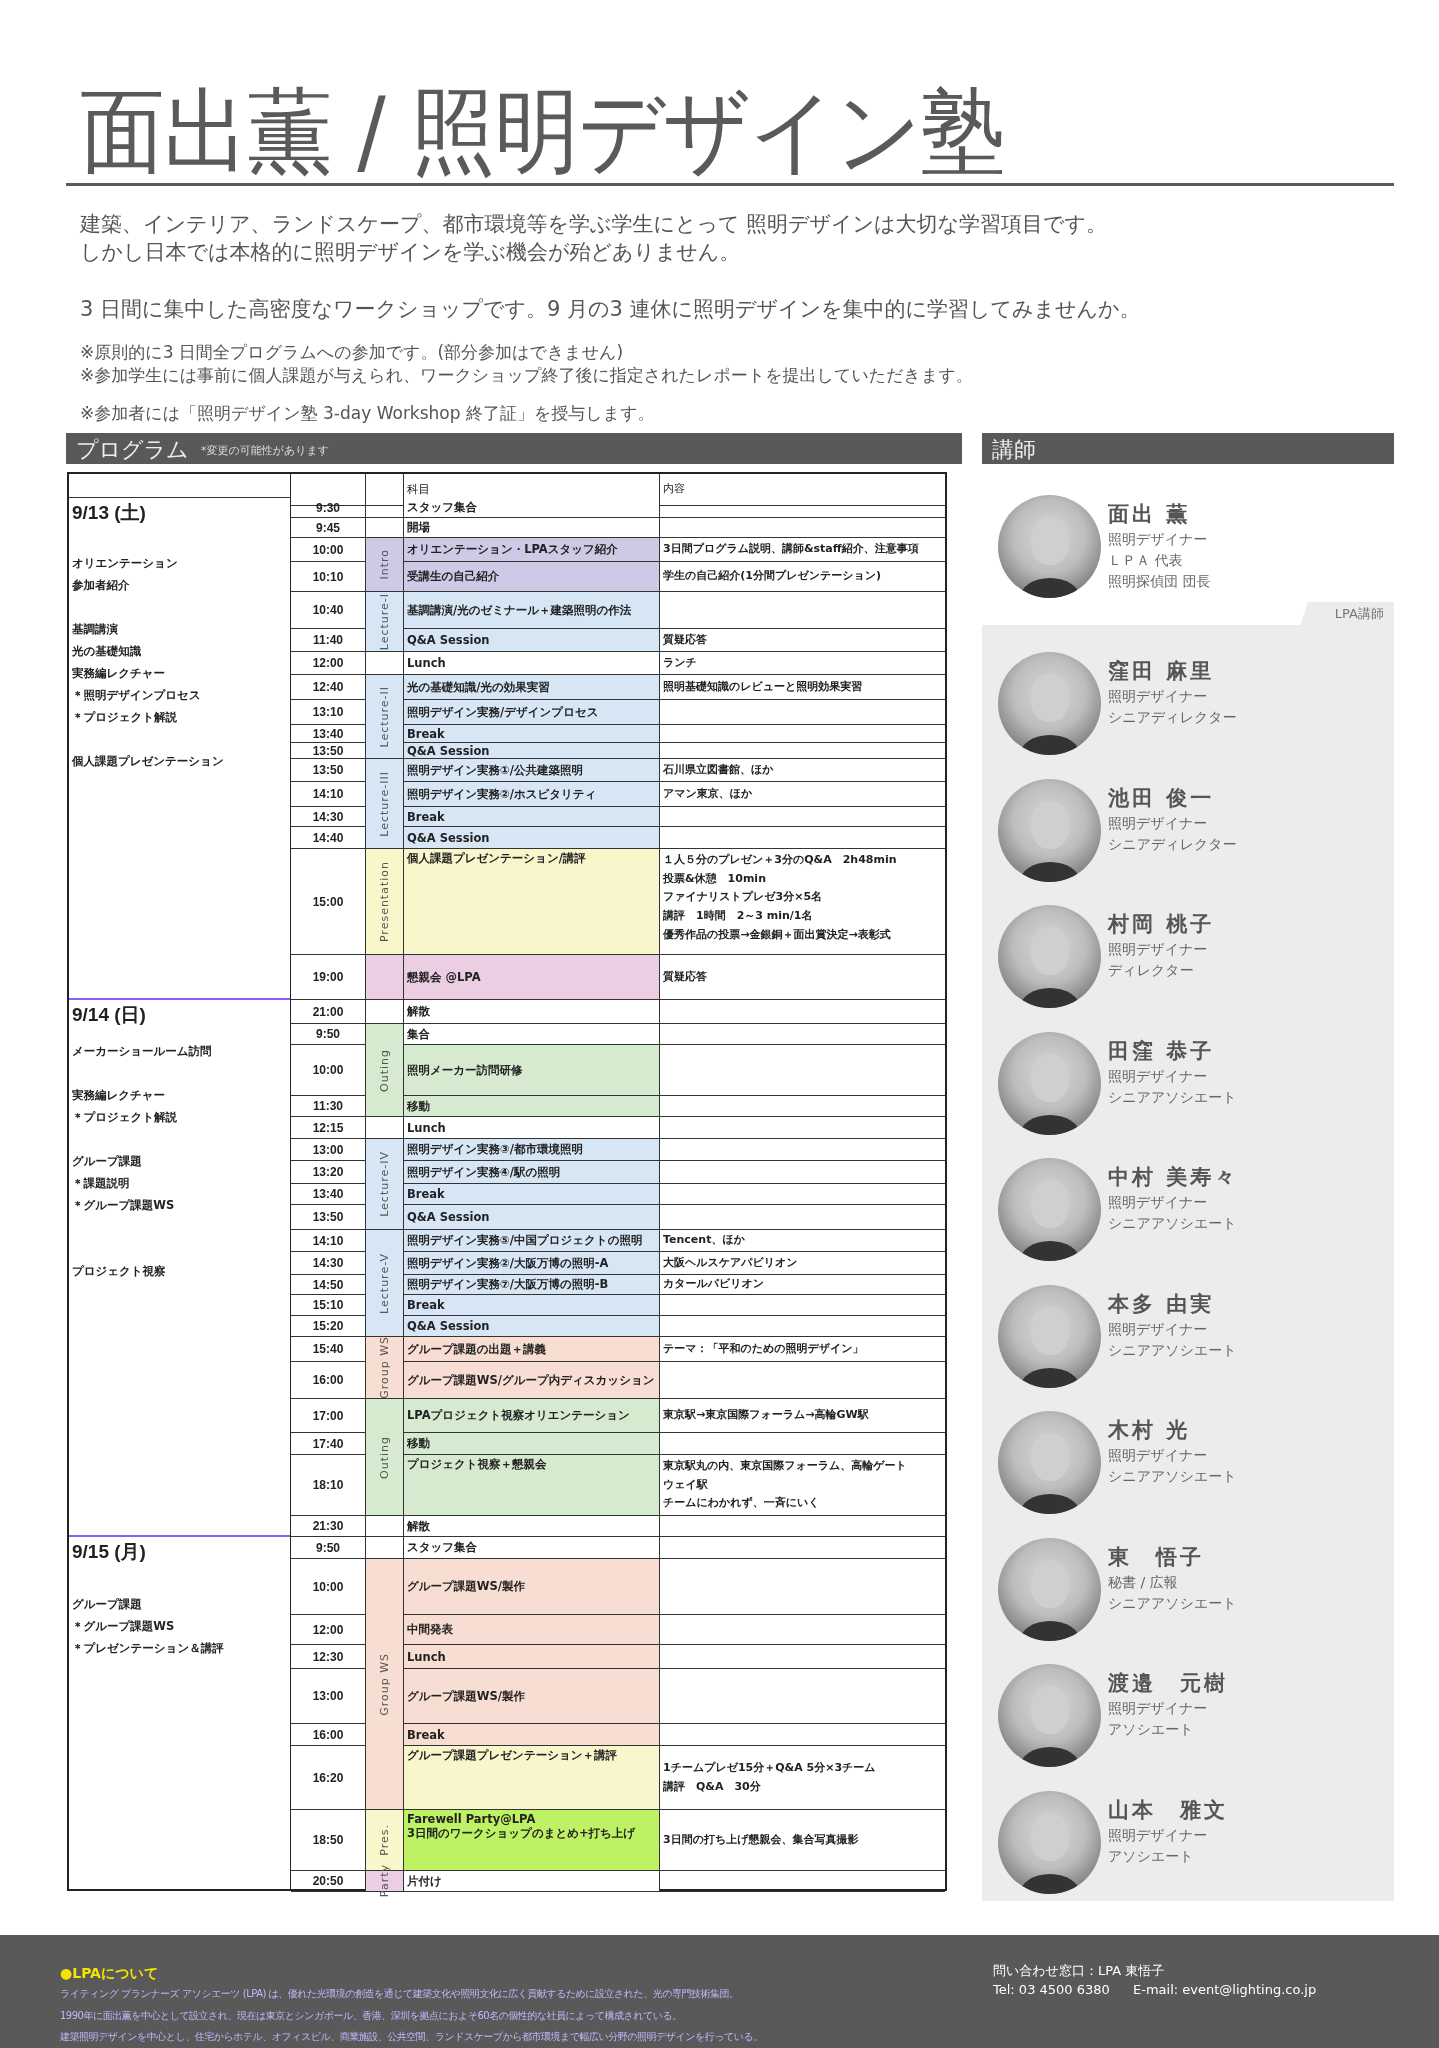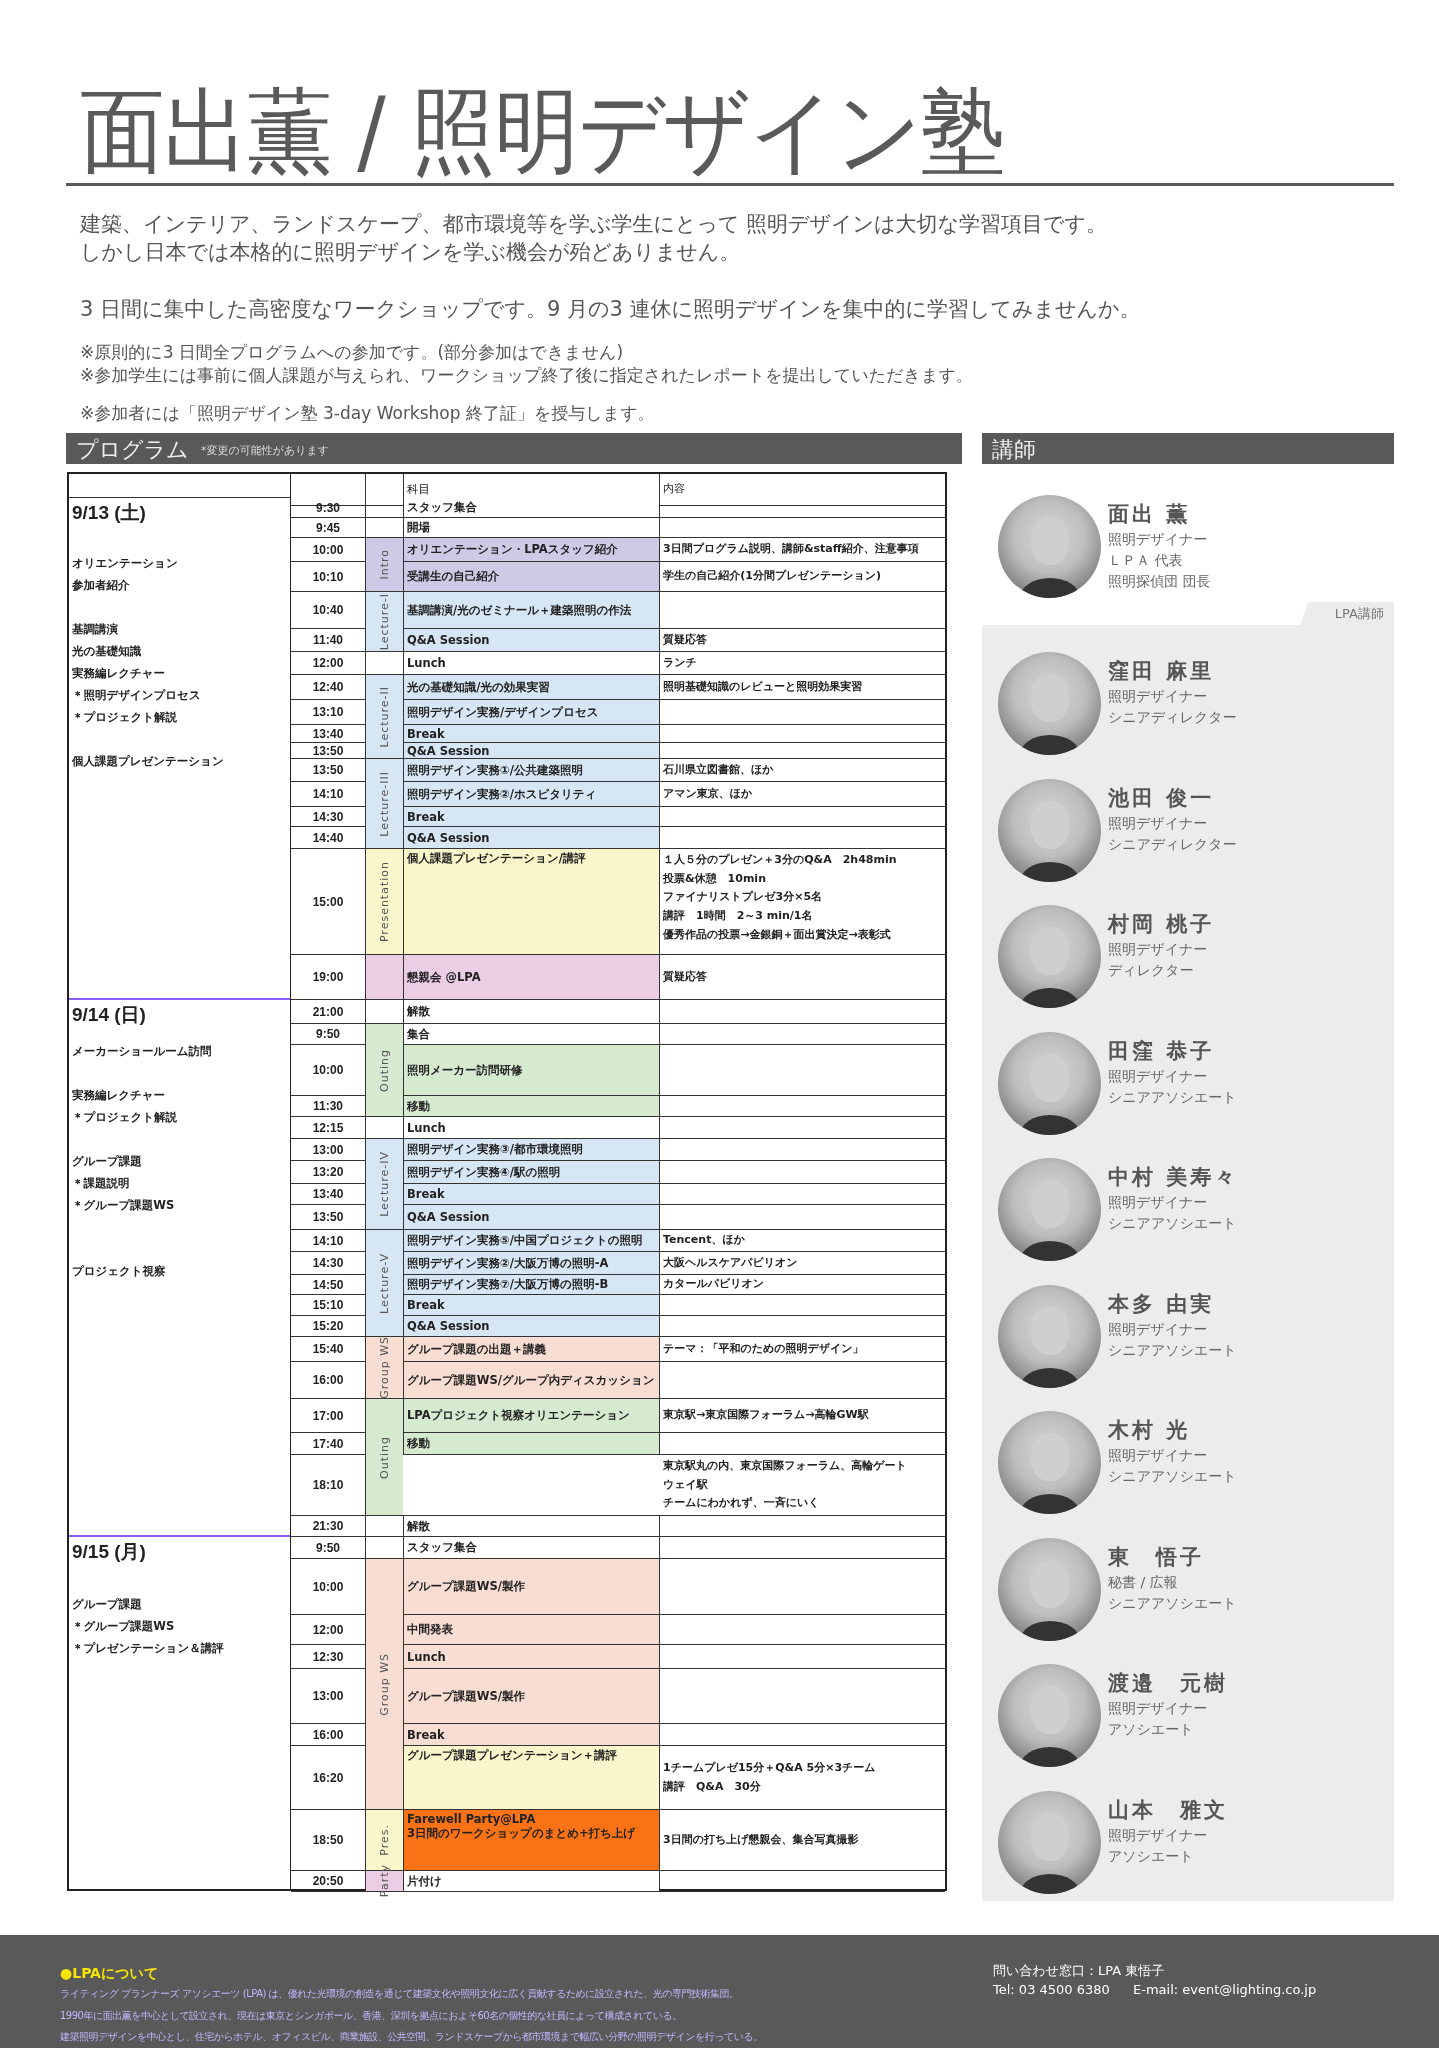--- a/index.html
+++ b/index.html
@@ -325,20 +325,21 @@
           <div>東京駅→東京国際フォーラム→高輪GW駅</div>
         </div>
       </div>
       <div class="row" style="top: 959px; height: 22px;">
         <div class="t">17:40</div>
         <div class="s" style="background:#d6ead0;white-space:pre-line">移動</div>
         <div class="c"></div>
       </div>
       <div class="row" style="top: 981px; height: 61px;">
         <div class="t">18:10</div>
+        <div class="s top" style="background:#d6ead0;white-space:pre-line">プロジェクト視察＋懇親会</div>
         <div class="c top">
           <div>東京駅丸の内、東京国際フォーラム、高輪ゲート</div>
           <div>ウェイ駅</div>
           <div>チームにわかれず、一斉にいく</div>
         </div>
       </div>
       <div class="row" style="top: 1042px; height: 21px;">
         <div class="t">21:30</div>
         <div class="s" style="background:#fff;white-space:pre-line">解散</div>
         <div class="c"></div>
@@ -376,21 +377,21 @@
       <div class="row" style="top: 1272px; height: 64px;">
         <div class="t">16:20</div>
         <div class="s top" style="background:#faf6cc;white-space:pre-line">グループ課題プレゼンテーション＋講評</div>
         <div class="c">
           <div>1チームプレゼ15分＋Q&amp;A 5分×3チーム</div>
           <div>講評　Q&amp;A　30分</div>
         </div>
       </div>
       <div class="row" style="top: 1336px; height: 61px;">
         <div class="t">18:50</div>
-        <div class="s top" style="background:#f97316;white-space:pre-line">Farewell Party@LPA
+        <div class="s top" style="background:#bef264;white-space:pre-line">Farewell Party@LPA
 3日間のワークショップのまとめ+打ち上げ</div>
         <div class="c">
           <div>3日間の打ち上げ懇親会、集合写真撮影</div>
         </div>
       </div>
       <div class="row" style="top: 1397px; height: 21px;">
         <div class="t">20:50</div>
         <div class="s" style="background:#fff;white-space:pre-line">片付け</div>
         <div class="c"></div>
       </div>

